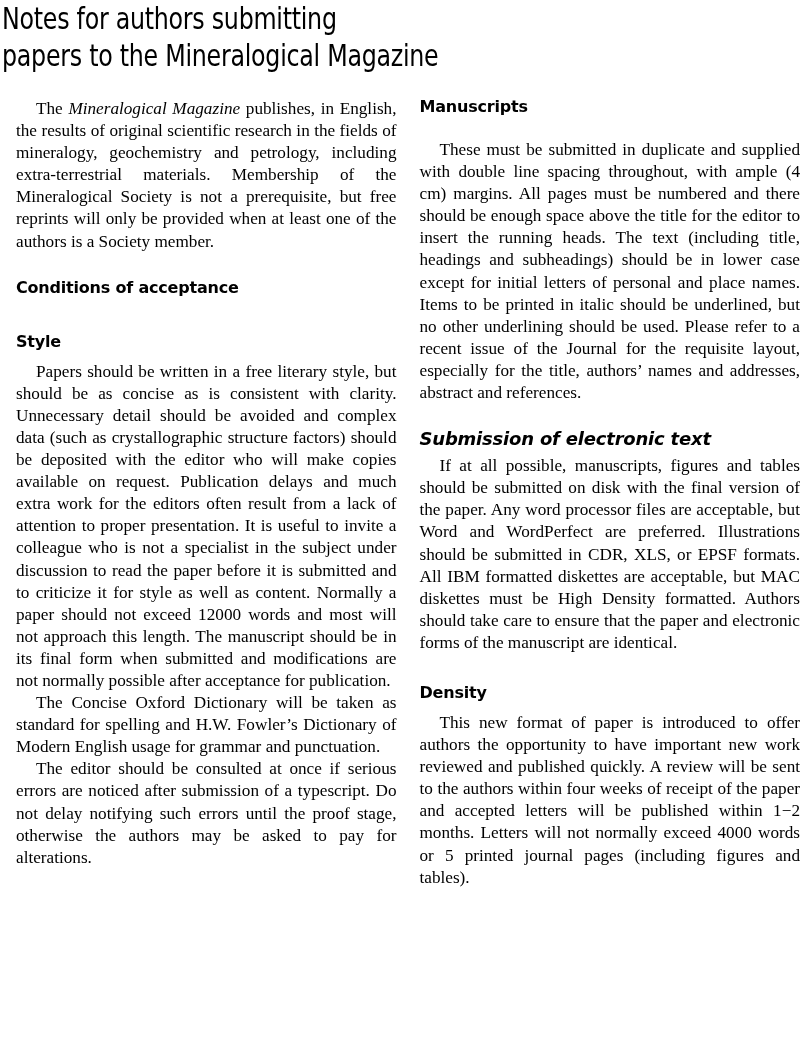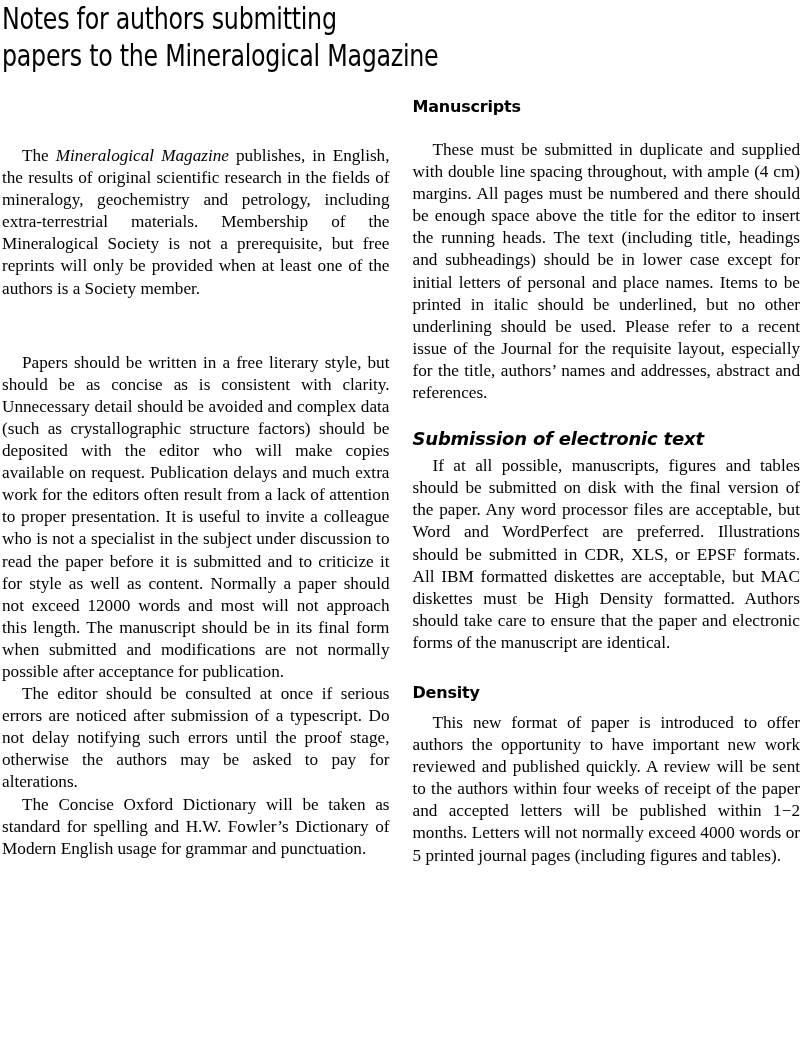--- a/index.html
+++ b/index.html
@@ -47,21 +47,21 @@
     position: absolute;
     left: 0;
     top: 98px;
     width: 800px;
     display: flex;
     gap: 13px;
   }
   .col {
     width: 395px;
   }
-  .col-left  { padding-left: 2px; margin-top: 47px; }
+  .col-left  { padding-left: 16px; }
   .col-right { padding-left: 10px; }
 
   
   h2.sect {
     font-family: "DejaVu Sans", "Liberation Sans", sans-serif;
     font-weight: bold;
     font-size: 16px;
     line-height: 18px;
     margin: 0 0 10px 0;
     letter-spacing: -0.2px;
@@ -105,26 +105,28 @@
   </div>
 
   <div class="columns">
 
     <div class="col col-left">
 
       <p class="body"><span>The </span><em class="ital">Mineralogical Magazine</em><span> publishes, in English, the results of original scientific research in the fields of mineralogy, geochemistry and petrology, including extra-terrestrial materials. Membership of the Mineralogical Society is not a prerequisite, but free reprints will only be provided when at least one of the authors is a Society member.</span></p>
 
       <div class="gap-lg"></div>
 
+      <h2 class="sect">Conditions of acceptance</h2>
 
       <div class="gap-lg"></div>
 
+      <h2 class="sect">Style</h2>
       <p class="body">Papers should be written in a free literary style, but should be as concise as is consistent with clarity. Unnecessary detail should be avoided and complex data (such as crystallographic structure factors) should be deposited with the editor who will make copies available on request. Publication delays and much extra work for the editors often result from a lack of attention to proper presentation. It is useful to invite a colleague who is not a specialist in the subject under discussion to read the paper before it is submitted and to criticize it for style as well as content. Normally a paper should not exceed 12000 words and most will not approach this length. The manuscript should be in its final form when submitted and modifications are not normally possible after acceptance for publication.</p>
+      <p class="body">The Concise Oxford Dictionary will be taken as standard for spelling and H.W. Fowler’s Dictionary of Modern English usage for grammar and punctuation.</p>
       <p class="body">The editor should be consulted at once if serious errors are noticed after submission of a typescript. Do not delay notifying such errors until the proof stage, otherwise the authors may be asked to pay for alterations.</p>
-      <p class="body">The Concise Oxford Dictionary will be taken as standard for spelling and H.W. Fowler’s Dictionary of Modern English usage for grammar and punctuation.</p>
 
     </div>
 
     <div class="col col-right">
 
       <h2 class="sect">Manuscripts</h2>
       <div class="gap-sm"></div>
       <p class="body">These must be submitted in duplicate and supplied with double line spacing throughout, with ample (4 cm) margins. All pages must be numbered and there should be enough space above the title for the editor to insert the running heads. The text (including title, headings and subheadings) should be in lower case except for initial letters of personal and place names. Items to be printed in italic should be underlined, but no other underlining should be used. Please refer to a recent issue of the Journal for the requisite layout, especially for the title, authors’ names and addresses, abstract and references.</p>
 
       <div class="gap-lg"></div>

